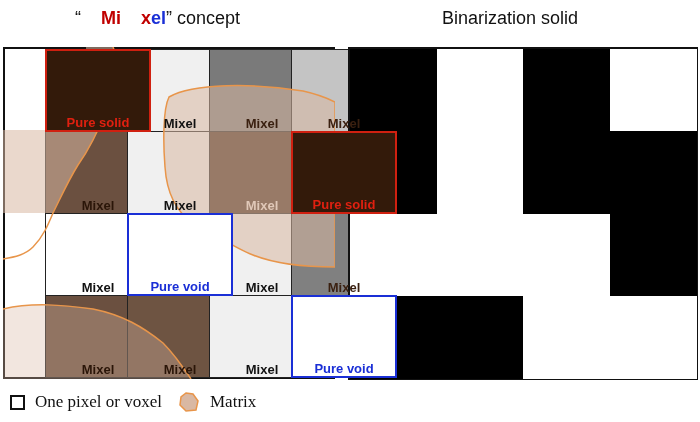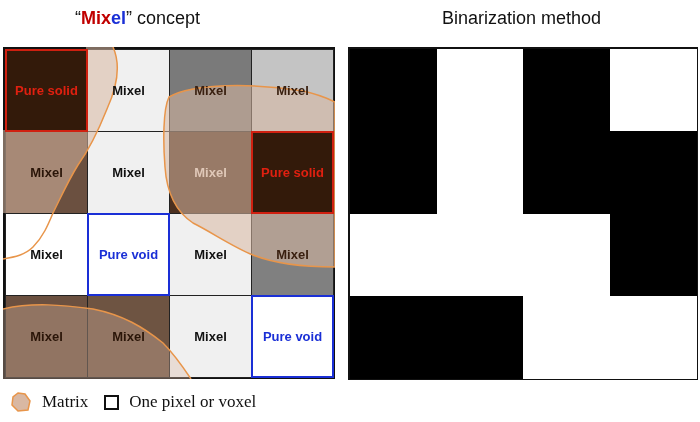--- a/index.html
+++ b/index.html
@@ -1,38 +1,38 @@
 <!DOCTYPE html>
 <html><head>
 <meta charset="utf-8">
 <style>
   html,body{margin:0;padding:0;background:#fff;}
   body{width:700px;height:422px;position:relative;overflow:hidden;font-family:"Liberation Sans",sans-serif;}
   .title{position:absolute;top:8px;font-size:18px;color:#111;white-space:nowrap;}
   #t-left{left:75px;}
   #t-right{left:442px;}
-  .red{color:#c00000;font-weight:bold;}
+  .red{color:#c00000;font-weight:bold;margin-left:20px;}
   .blue{color:#1a2fd6;font-weight:bold;text-align:center;}
   #grid{position:absolute;left:3px;top:47px;width:332px;height:332px;border:2px solid #111;box-sizing:border-box;}
-  .cell{position:absolute;width:83px;height:83px;box-sizing:border-box;border:1px solid #222;display:flex;align-items:center;justify-content:center;font-weight:bold;font-size:13px;}
+  .cell{position:absolute;width:106px;height:83px;box-sizing:border-box;border:1px solid #222;display:flex;align-items:flex-end;justify-content:center;font-weight:bold;font-size:13px;margin-left:40px;}
   #overlay{position:absolute;left:3px;top:47px;width:332px;height:332px;pointer-events:none;}
   .lbl{position:relative;z-index:2;}
   #bin{position:absolute;left:348px;top:47px;width:350px;height:333px;border:2px solid #111;box-sizing:border-box;background:#fff;}
   .bcell{position:absolute;}
   #legend{position:absolute;left:10px;top:390px;height:24px;display:flex;align-items:center;font-family:"Liberation Serif",serif;font-size:17px;color:#111;}
   .lg-item{display:flex;align-items:center;margin-right:16px;}
   .sq{width:15px;height:15px;border:2px solid #111;box-sizing:border-box;margin-right:10px;}
 </style>
 </head>
 <body>
 
 <div class="title" id="t-left">
   <span>“</span><span class="red">Mi</span><span class="red">x</span><span class="blue">el</span><span>” concept</span>
 </div>
-<div class="title" id="t-right">Binarization method</div>
+<div class="title" id="t-right">Binarization solid</div>
 
 <div id="grid">
     <div class="cell" style="left: 0px; top: 0px; background: rgb(51, 26, 10); border: 2px solid rgb(208, 32, 16); z-index: 3;">
       <span class="lbl" style="color: rgb(224, 32, 16);">Pure solid</span>
     </div>
     <div class="cell" style="left: 82px; top: 0px; background: rgb(240, 240, 240);">
       <span class="lbl" style="color: rgb(17, 17, 17);">Mixel</span>
     </div>
     <div class="cell" style="left: 164px; top: 0px; background: rgb(122, 122, 122);">
       <span class="lbl" style="color: rgb(58, 32, 16);">Mixel</span>
@@ -103,22 +103,22 @@
     <div class="bcell" style="left: 173px; top: 164.6px; width: 87px; height: 83px; background: rgb(255, 255, 255);"></div>
     <div class="bcell" style="left: 259.5px; top: 164.6px; width: 87px; height: 83px; background: rgb(0, 0, 0);"></div>
     <div class="bcell" style="left: 0px; top: 246.9px; width: 87px; height: 83px; background: rgb(0, 0, 0);"></div>
     <div class="bcell" style="left: 86.5px; top: 246.9px; width: 87px; height: 83px; background: rgb(0, 0, 0);"></div>
     <div class="bcell" style="left: 173px; top: 246.9px; width: 87px; height: 83px; background: rgb(255, 255, 255);"></div>
     <div class="bcell" style="left: 259.5px; top: 246.9px; width: 87px; height: 83px; background: rgb(255, 255, 255);"></div>
   </div>
 
 <div id="legend">
   <div class="lg-item">
+    <div class="sq"></div>
+    <span>One pixel or voxel</span>
+  </div>
+  <div class="lg-item">
     <svg width="22" height="22" viewBox="0 0 22 22" style="margin-right:10px;">
       <path d="M8,2 L15,3 L20,10 L18,19 L8,20 L2,14 L3,6 Z" fill="#d9b8a3" stroke="#e8954a" stroke-width="1.5"></path>
     </svg>
     <span>Matrix</span>
   </div>
-  <div class="lg-item">
-    <div class="sq"></div>
-    <span>One pixel or voxel</span>
-  </div>
 </div>
 
 </body></html>

